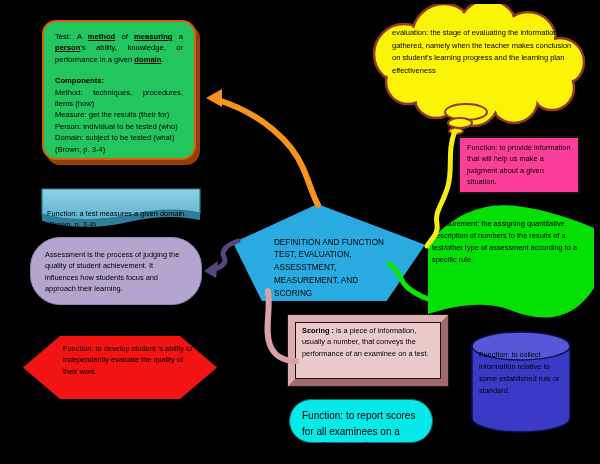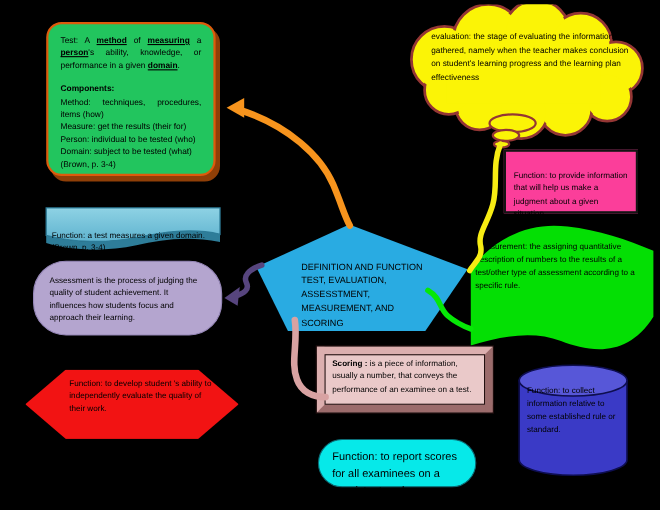--- a/index.html
+++ b/index.html
@@ -19,21 +19,21 @@
             text-align:justify;}
   .test-box .gap{height:10px;}
   .test-box .head{font-weight:bold;}
 
   
   .cloud-svg{left:356px;top:4px;width:240px;height:136px;z-index:2;}
   .cloud-text{left:392px;top:27px;width:182px;font-size:7.5px;line-height:1.68;z-index:2;}
 
   
   .pink-box{left:458px;top:136px;width:122px;height:58px;background:#FB3E9A;border:2px solid #141414;
-            padding:16px 7px;font-size:7.4px;line-height:1.52;z-index:2;}
+            padding:4px 7px;font-size:7.4px;line-height:1.52;z-index:2;}
 
   
   .teal-svg{left:36px;top:183px;width:170px;height:48px;z-index:2;}
   .teal-text{left:47px;top:188px;width:152px;font-size:7.4px;line-height:1.55;z-index:2;}
 
   
   .assessment-pill{left:30px;top:237px;width:172px;height:68px;background:#B4A5CF;
             border:1.5px solid #96itorio;border:1.5px solid #9687B8;border-radius:30px;
             padding:11px 14px 0;font-size:7.4px;line-height:1.55;z-index:2;}
 
@@ -41,21 +41,21 @@
   .pentagon{left:233px;top:204px;width:192px;height:97px;background:#29ABE2;z-index:2;
             clip-path:polygon(44% 0%,100% 42%,80% 100%,15% 100%,0% 40%);
             display:flex;align-items:center;justify-content:center;}
   .pentagon-label{padding-top:12px;text-align:left;font-size:8.2px;line-height:1.55;}
 
   
   .green-svg{left:424px;top:196px;width:174px;height:142px;z-index:2;}
   .green-text{left:432px;top:218px;width:158px;font-size:7.4px;line-height:1.6;z-index:2;}
 
   
-  .scoring-box{left:288px;top:315px;width:160px;height:60px;z-index:2;
+  .scoring-box{left:288px;top:315px;width:160px;height:71px;z-index:2;
                border:7px solid;border-color:#DCAFAF #9C6C6C #9C6C6C #DCAFAF;
                background:#EAC9C9;outline:1.5px solid #241010;}
   .scoring-box::before{content:"";position:absolute;inset:0;border:1px solid #241010;pointer-events:none;}
   .scoring-text{padding:3px 7px;font-size:7.4px;line-height:1.55;}
 
   
   .red-hex{left:23px;top:336px;width:194px;height:63px;background:#F21313;z-index:2;
            clip-path:polygon(0% 50%,19% 0%,81% 0%,100% 50%,81% 100%,19% 100%);}
   .red-hex-text{position:absolute;left:40px;top:7px;width:134px;font-size:7.4px;line-height:1.55;}
 

